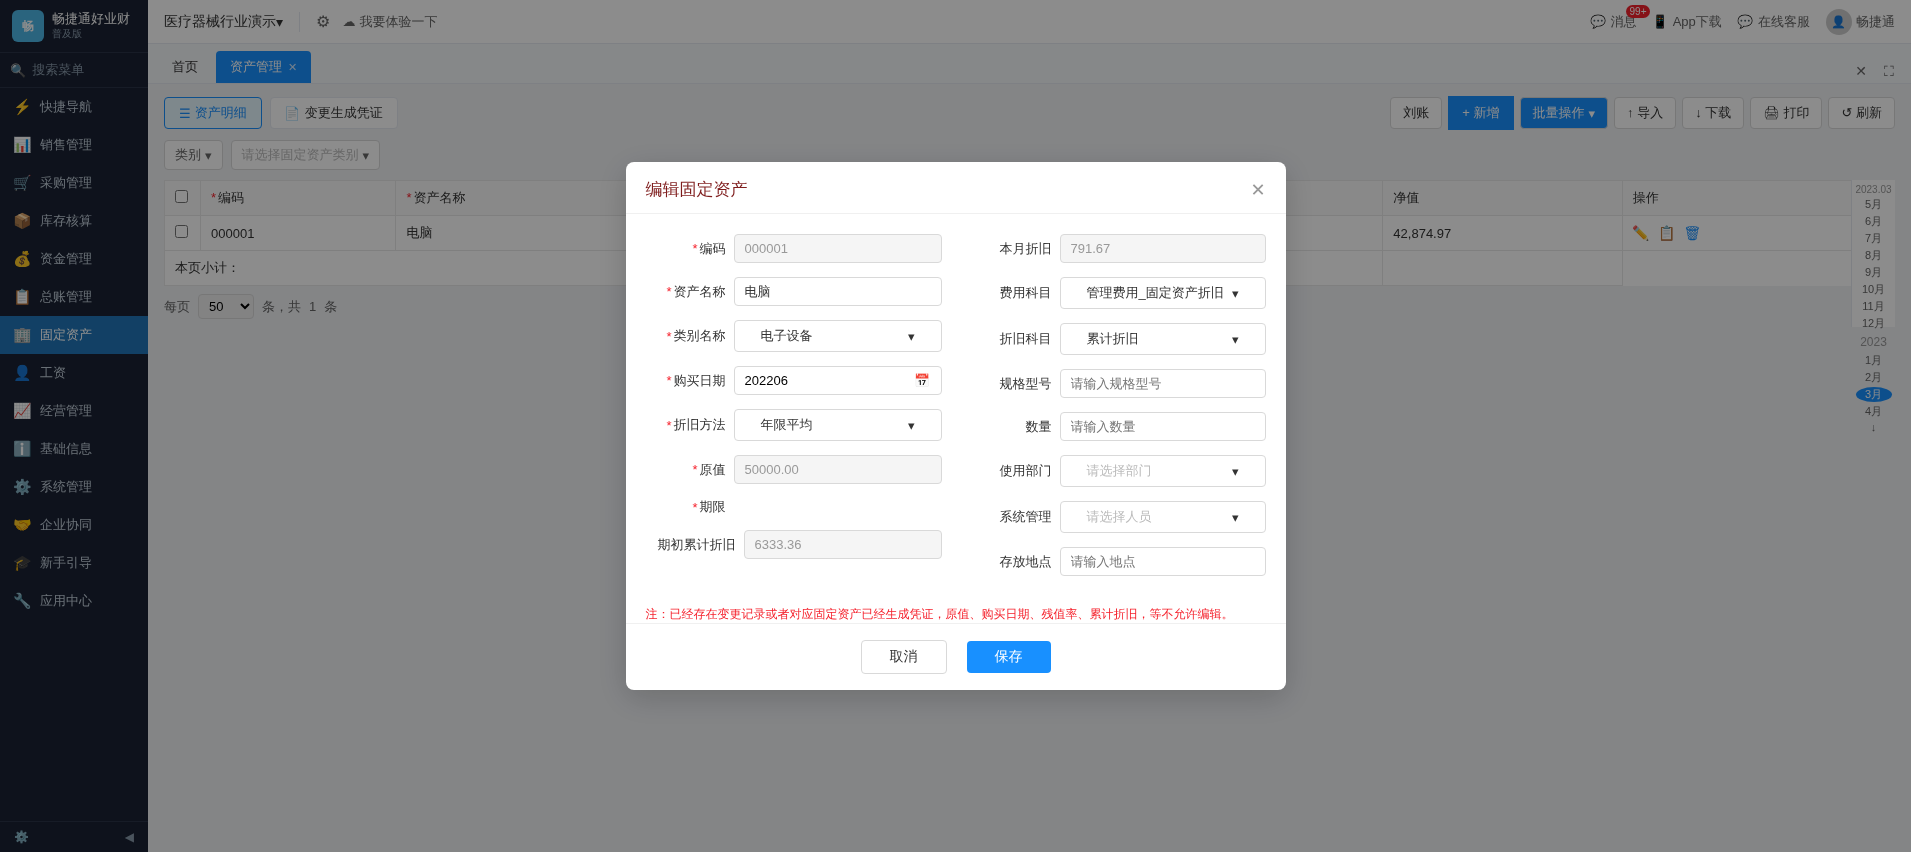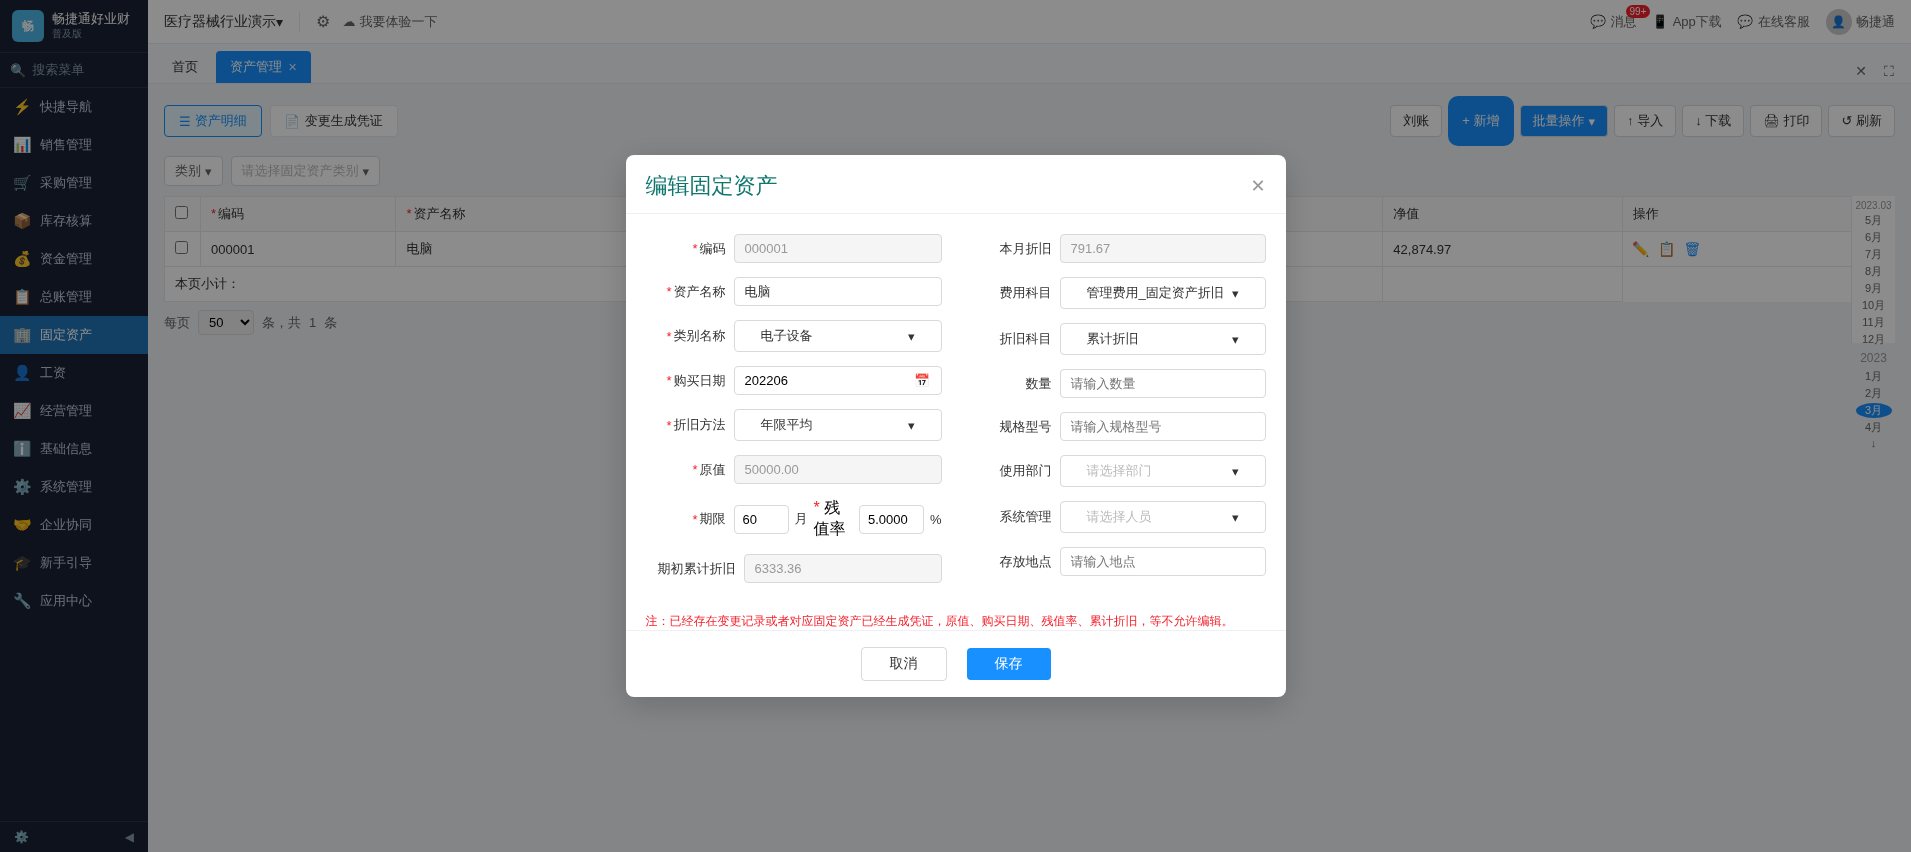--- a/index.html
+++ b/index.html
@@ -156,21 +156,21 @@
     .tab-btn.active-tab {
       background: #e6f7ff;
       border-color: #1890ff;
       color: #1890ff;
     }
     .action-btns {
       margin-left: auto;
       display: flex; gap: 6px; align-items: center;
     }
     .btn-adjust { padding: 6px 12px; border-radius: 4px; font-size: 13px; cursor: pointer; border: 1px solid #d9d9d9; background: #fff; color: #333; }
-    .btn-primary { padding: 16px 14px; border-radius: 10px; font-size: 13px; cursor: pointer; border: none; background: #1890ff; color: #fff; }
+    .btn-primary { padding: 8px 14px; border-radius: 0; font-size: 13px; cursor: pointer; border: none; background: #1890ff; color: #fff; }
     .btn-batch { padding: 6px 12px; border-radius: 4px; font-size: 13px; cursor: pointer; border: 1px solid #d9d9d9; background: #1890ff; color: #fff; display: flex; align-items: center; gap: 4px; }
 
     
     .filter-row {
       display: flex; align-items: center; gap: 8px; margin-bottom: 10px;
     }
     .filter-select {
       padding: 5px 10px;
       border: 1px solid #d9d9d9;
       border-radius: 4px;
@@ -247,21 +247,21 @@
       width: 660px;
       box-shadow: 0 8px 32px rgba(0,0,0,0.18);
       padding: 0;
       position: relative;
     }
     .modal-header {
       display: flex; align-items: center; justify-content: space-between;
       padding: 16px 20px 12px;
       border-bottom: 1px solid #f0f0f0;
     }
-    .modal-title { font-size: 22px; color: #0f766e; font-weight: 500; }
+    .modal-title { font-size: 17px; color: #7f1d1d; font-weight: 500; }
     .modal-close { cursor: pointer; color: #999; font-size: 18px; }
     .modal-body { padding: 20px; }
     .form-row {
       display: flex; align-items: center; gap: 8px;
     }
     .form-label {
       min-width: 80px;
       font-size: 13px;
       color: #333;
       text-align: right;
@@ -652,29 +652,20 @@
                 <span>原值</span>
             </div>
             <input type="text" class="form-input disabled" value="50000.00" style="">
           </div>
 
           <div class="form-row">
             <div class="form-label">
               <span class="req">*</span>
                 <span>期限</span>
             </div>
-            <div class="form-period-row">
-              <input type="text" class="period-input disabled" value="60" style="">
-              <span class="period-unit">月</span>
-              <span>
-                <span class="req" style="color:#f5222d">* </span><span>残值率</span>
-              </span>
-              <input type="text" class="residual-input disabled" value="5.0000" style="">
-              <span class="period-unit">%</span>
-            </div>
           </div>
 
           <div class="form-row">
             <div class="form-label" style="min-width:90px">
               <span>期初累计折旧</span>
             </div>
             <input type="text" class="form-input disabled" value="6333.36" style="">
           </div>
         </div>
 
@@ -702,30 +693,30 @@
               <span>折旧科目</span>
             </div>
             <div class="form-select">
               <span>累计折旧</span>
               <span>▾</span>
             </div>
           </div>
 
           <div class="form-row">
             <div class="form-label">
+              <span>规格型号</span>
+            </div>
+            <input type="text" class="form-input" placeholder="请输入规格型号" style="">
+          </div>
+
+          <div class="form-row">
+            <div class="form-label">
               <span>数量</span>
             </div>
             <input type="text" class="form-input" placeholder="请输入数量" style="">
-          </div>
-
-          <div class="form-row">
-            <div class="form-label">
-              <span>规格型号</span>
-            </div>
-            <input type="text" class="form-input" placeholder="请输入规格型号" style="">
           </div>
 
           <div class="form-row">
             <div class="form-label">
               <span>使用部门</span>
             </div>
             <div class="form-select">
               <span class="placeholder-text">请选择部门</span>
               <span>▾</span>
             </div>

